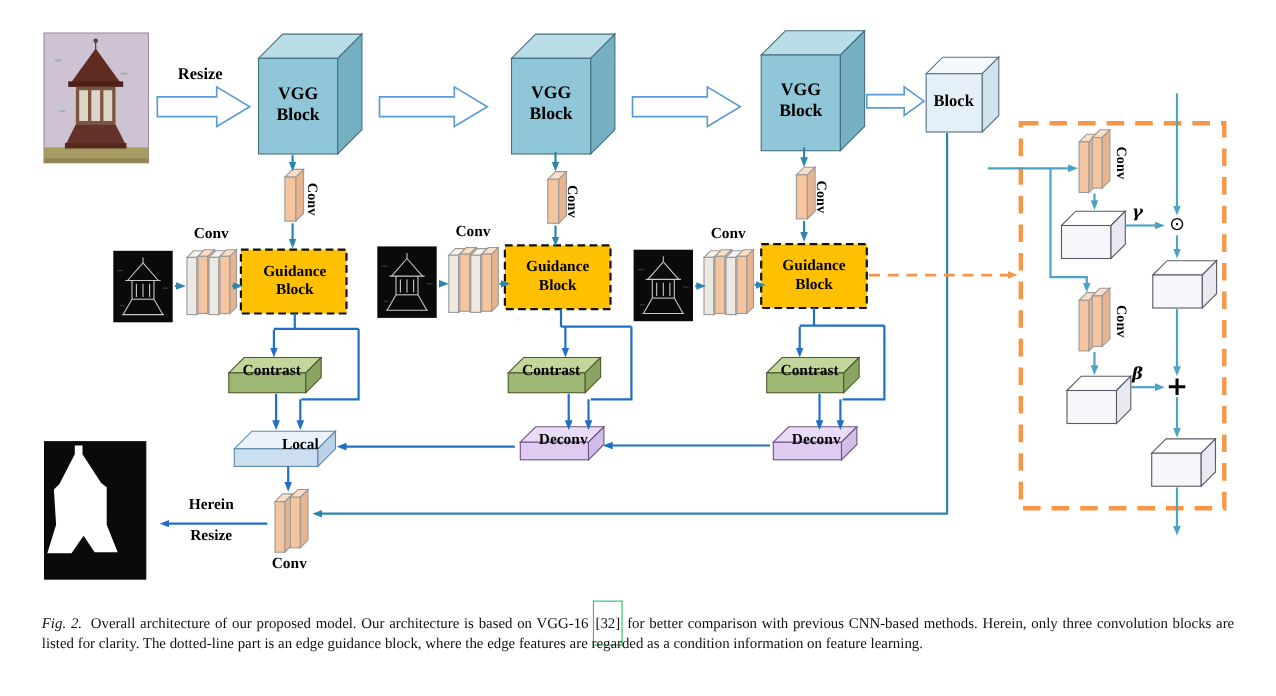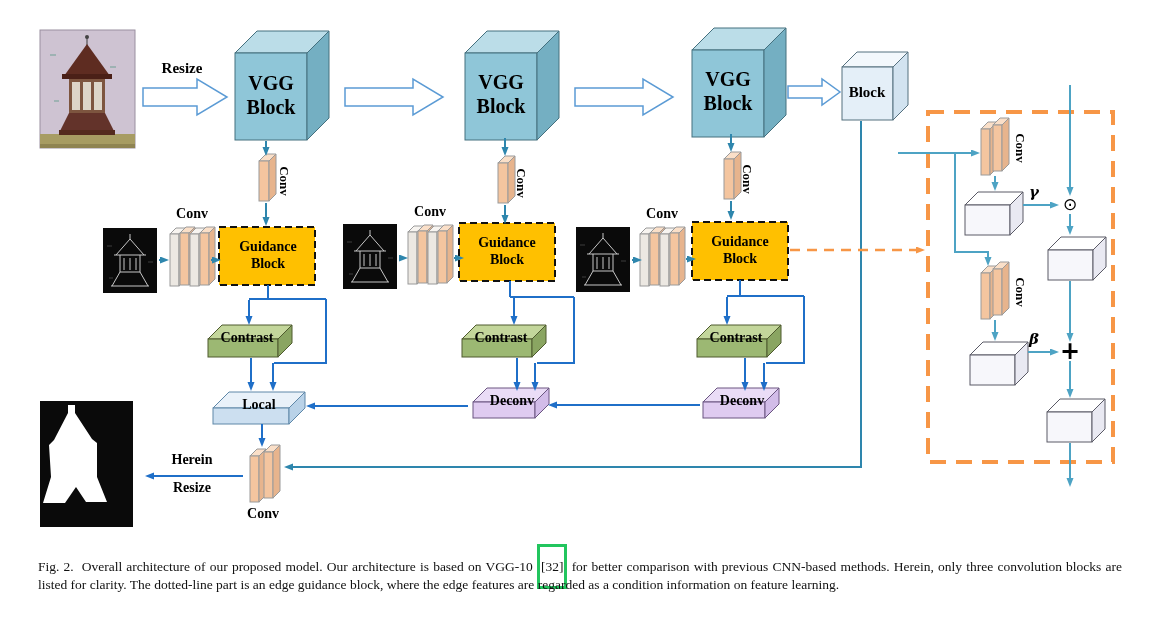--- a/index.html
+++ b/index.html
@@ -2,29 +2,29 @@
 <html><head>
 <meta charset="utf-8">
 <style>
   html,body{margin:0;padding:0;background:#fff;}
   body{width:1160px;height:633px;overflow:hidden;}
   .fig{position:relative;width:1020px;height:548px;}
   .fig svg{position:absolute;left:0;top:0;}
   .lbl{position:absolute;transform:translate(-50%,-50%);font-family:"Liberation Serif",serif;
        font-weight:bold;color:#000;text-align:center;white-space:pre-line;line-height:1.18;
        pointer-events:none;}
-  .s16{font-size:20px;} .s15{font-size:15px;} .s14{font-size:14px;} .s13{font-size:13px;}
+  .s16{font-size:16px;} .s15{font-size:15px;} .s14{font-size:14px;} .s13{font-size:13px;}
   .vert{writing-mode:vertical-rl;}
   .greek{font-family:"DejaVu Serif",serif;font-style:italic;font-weight:bold;font-size:15px;}
   .op{font-family:"DejaVu Sans",sans-serif;font-weight:normal;font-size:17px;}
   .op-plus{font-family:"DejaVu Sans",sans-serif;font-weight:bold;font-size:24px;}
   .caption{width:1084px;margin:10px 38px 0 38px;font-family:"Liberation Serif",serif;
            font-size:13.5px;line-height:17.5px;color:#111;text-align:justify;}
-  .cap-tag{margin-right:8px;}
-  .cite{border:3px solid #22c55e;padding:12px 1px;}
+  .cap-tag{margin-right:8px;font-style:italic;}
+  .cite{border:1px solid #22c55e;padding:12px 1px;}
 </style>
 </head>
 <body>
 
 <div class="fig">
 <svg width="1160" height="548" viewBox="0 0 1160 548">
   <defs>
     <marker id="mB" markerWidth="9" markerHeight="8" refX="1" refY="3.5" orient="auto" markerUnits="userSpaceOnUse">
       <path d="M0,0 L9,3.5 L0,7 Z" fill="#1f6fc8"></path>
         </marker>
@@ -287,31 +287,31 @@
 Block</div>
   <div class="lbl s14" style="left:507px;top:252px">Guidance
 Block</div>
   <div class="lbl s14" style="left:740px;top:251px">Guidance
 Block</div>
 
   <div class="lbl s14" style="left:247px;top:338px">Contrast</div>
   <div class="lbl s14" style="left:501px;top:338px">Contrast</div>
   <div class="lbl s14" style="left:736px;top:338px">Contrast</div>
 
-  <div class="lbl s14" style="left:259px;top:405px">Local</div>
+  <div class="lbl s14" style="left:273px;top:405px">Local</div>
   <div class="lbl s14" style="left:512px;top:401px">Deconv</div>
   <div class="lbl s14" style="left:742px;top:401px">Deconv</div>
 
   <div class="lbl s14" style="left:192px;top:460px">Herein</div>
   <div class="lbl s14" style="left:192px;top:488px">Resize</div>
   <div class="lbl s14" style="left:263px;top:514px">Conv</div>
 
   <div class="lbl s13 vert" style="left:1020px;top:148px">Conv</div>
   <div class="lbl s13 vert" style="left:1020px;top:292px">Conv</div>
   <div class="lbl greek" style="left:1034px;top:193px">γ</div>
   <div class="lbl greek" style="left:1034px;top:340px">β</div>
   <div class="lbl op" style="left:1070px;top:204px">⊙</div>
   <div class="lbl op-plus" style="left:1070px;top:351px">+</div>
 </div>
 
-<p class="caption"><span class="cap-tag">Fig. 2.</span><span>Overall architecture of our proposed model. Our architecture is based on VGG-10</span>
+<p class="caption"><span class="cap-tag">Fig. 2.</span><span>Overall architecture of our proposed model. Our architecture is based on VGG-16</span>
 <span class="cite">[32]</span>
 <span>for better comparison with previous CNN-based methods. Herein, only three convolution blocks are listed for clarity. The dotted-line part is an edge guidance block, where the edge features are regarded as a condition information on feature learning.</span></p>
 
 </body></html>

